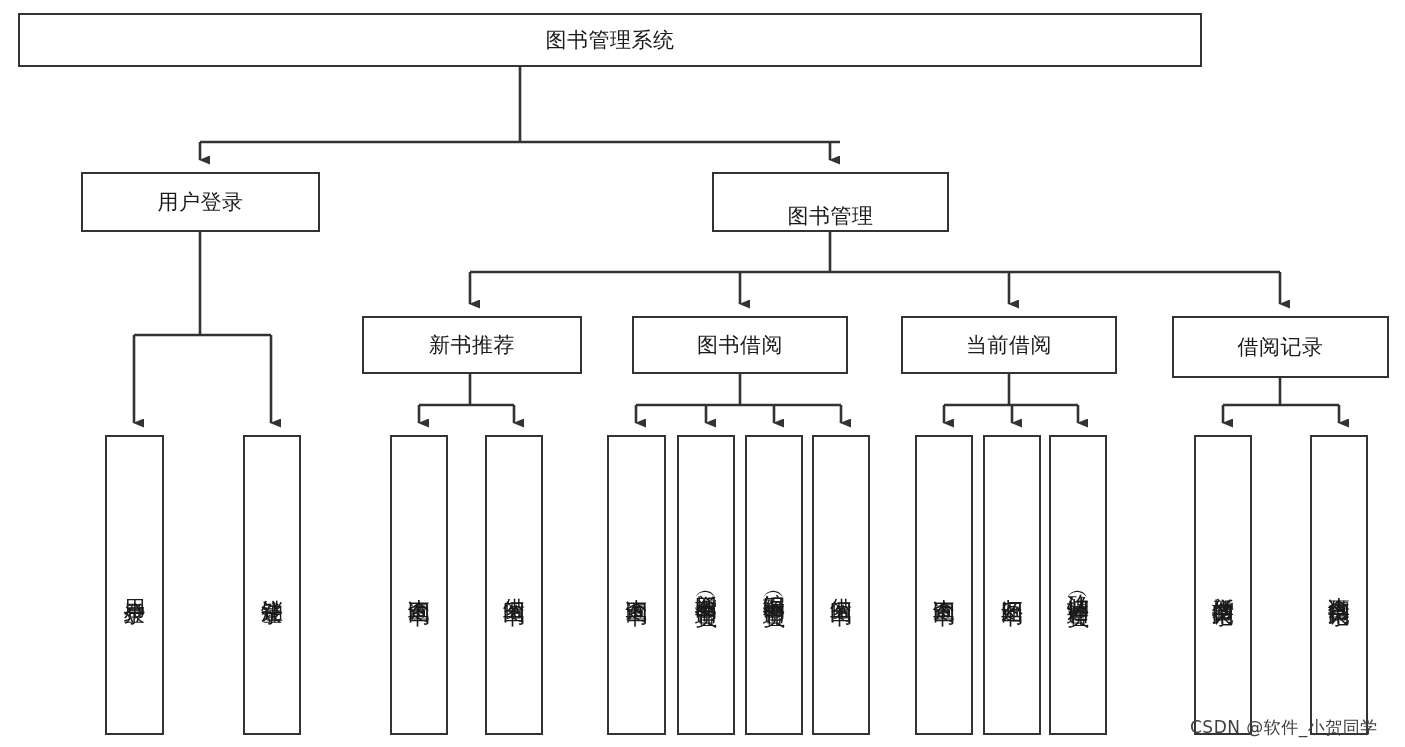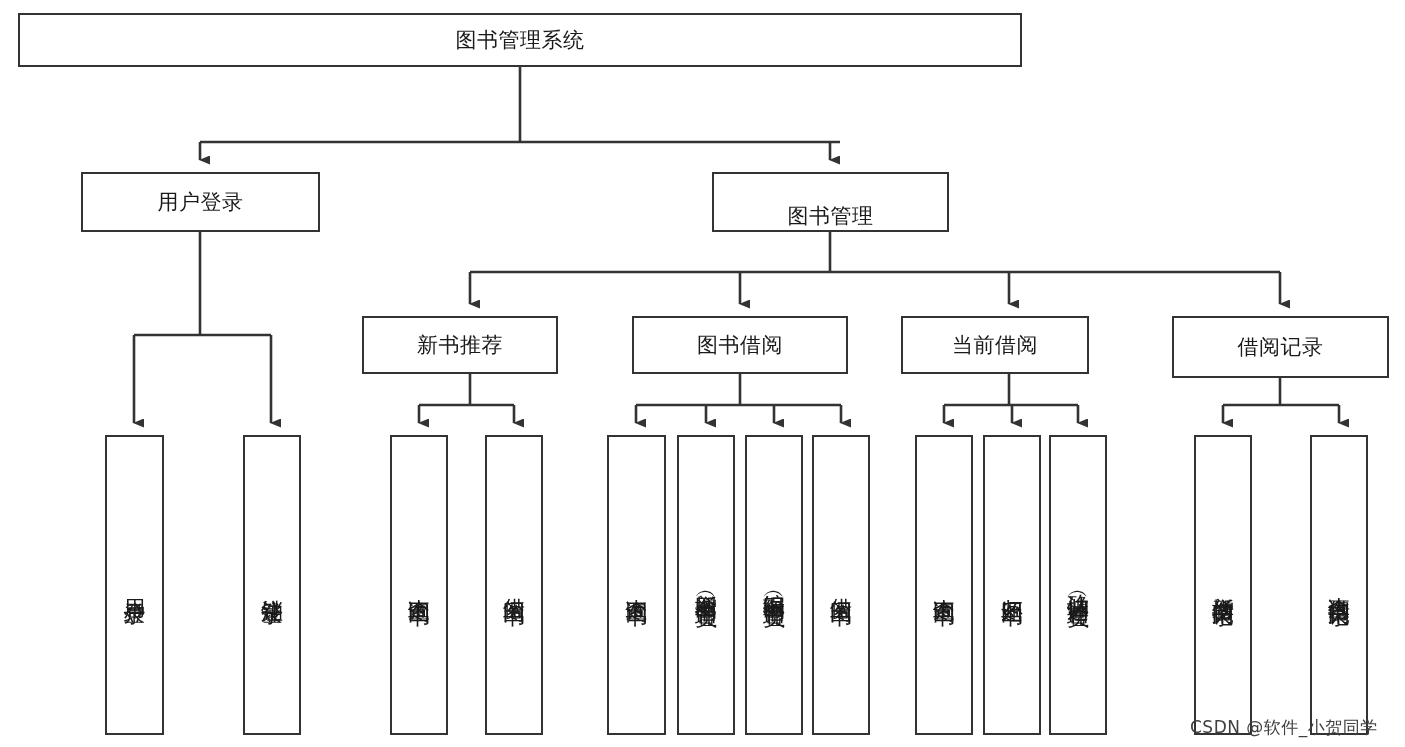--- a/index.html
+++ b/index.html
@@ -107,38 +107,38 @@
       <path d="M1012,405 L1012,423" marker-end="url(#arrow)"></path>
       <path d="M1078,405 L1078,423" marker-end="url(#arrow)"></path>
 
       <path d="M1280,374 L1280,405"></path>
       <path d="M1223,405 L1339,405"></path>
       <path d="M1223,405 L1223,423" marker-end="url(#arrow)"></path>
       <path d="M1339,405 L1339,423" marker-end="url(#arrow)"></path>
     </g>
   </svg>
 
-  <div class="node node-h node-root" style="left: 18px; top: 13px; width: 1004px; height: 54px;">
+  <div class="node node-h node-root" style="left: 18px; top: 13px; width: 1184px; height: 54px;">
     <span>图书管理系统</span>
   </div>
 
   <div class="node node-h" style="left: 81px; top: 172px; width: 239px; height: 60px;">
     <span>用户登录</span>
   </div>
   <div class="node node-h" style="left: 712px; top: 172px; width: 237px; height: 60px; align-items: flex-end;">
     <span>图书管理</span>
   </div>
 
-  <div class="node node-h" style="left: 362px; top: 316px; width: 196px; height: 58px;">
+  <div class="node node-h" style="left: 362px; top: 316px; width: 220px; height: 58px;">
     <span>新书推荐</span>
   </div>
   <div class="node node-h" style="left: 632px; top: 316px; width: 216px; height: 58px;">
     <span>图书借阅</span>
   </div>
-  <div class="node node-h" style="left: 901px; top: 316px; width: 188px; height: 58px;">
+  <div class="node node-h" style="left: 901px; top: 316px; width: 216px; height: 58px;">
     <span>当前借阅</span>
   </div>
   <div class="node node-h" style="left: 1172px; top: 316px; width: 217px; height: 62px;">
     <span>借阅记录</span>
   </div>
 
   <div class="node node-v" style="left: 105px; top: 435px; width: 59px; height: 300px;">用户登录</div>
   <div class="node node-v" style="left: 243px; top: 435px; width: 58px; height: 300px;">注销登录</div>
   <div class="node node-v" style="left: 390px; top: 435px; width: 58px; height: 300px;">查询图书</div>
   <div class="node node-v" style="left: 485px; top: 435px; width: 58px; height: 300px;">借阅图书</div>

